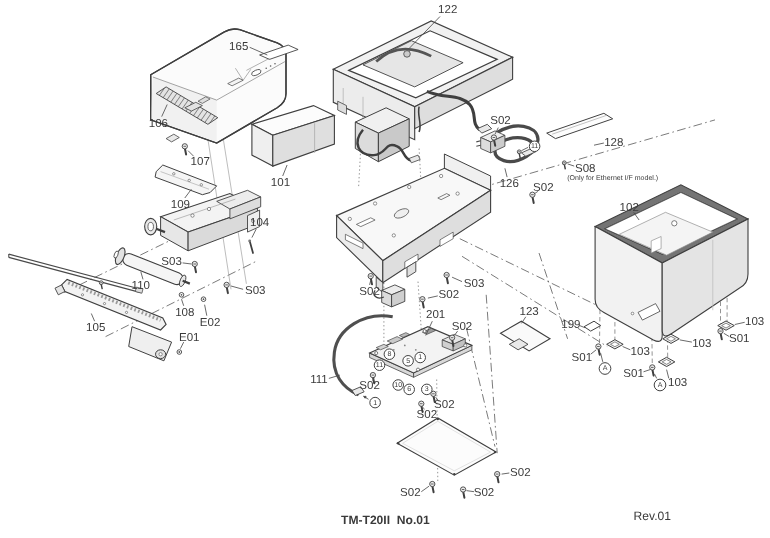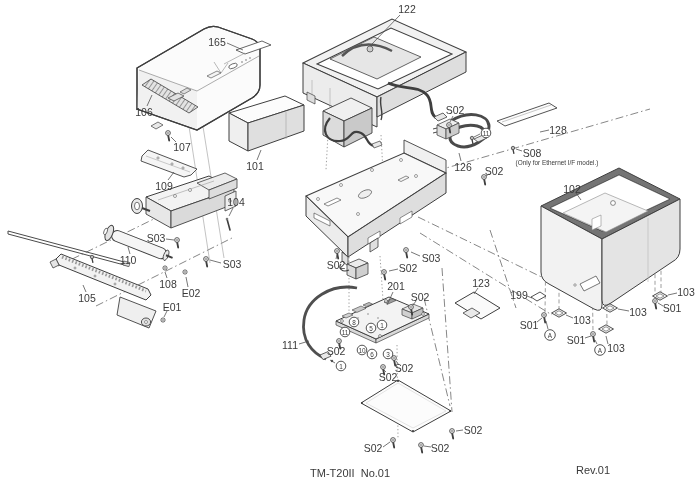--- a/index.html
+++ b/index.html
@@ -22,21 +22,21 @@
   .pin{stroke:#3f3f3f;stroke-width:1.6;stroke-linecap:round;}
   .pinh{fill:#777;}
   .foot{fill:#f1f1f1;stroke:#3f3f3f;stroke-width:.9;}
   .footi{fill:#fff;stroke:#3f3f3f;stroke-width:.55;}
   
   .dashdot{stroke:#5f5f5f;stroke-width:.75;stroke-dasharray:8 3 1.5 3;fill:none;}
   .fdash{stroke:#6b6b6b;stroke-width:.65;stroke-dasharray:4 2.6;fill:none;}
   .dots{stroke:#6b6b6b;stroke-width:.65;stroke-dasharray:1.3 2.2;fill:none;}
   .thinln{stroke:#9a9a9a;stroke-width:.6;fill:none;}
   .footer{position:absolute;font-size:11px;color:#3a3a3a;white-space:pre;}
-  #footer-left{left:310px;top:467px;}
+  #footer-left{left:310px;top:467px;font-weight:bold;}
   #footer-right{left:576px;top:464px;}
 </style>
 </head>
 <body>
 
 <div class="page">
 <svg id="art" width="700" height="489" viewBox="0 0 700 489">
   <defs>
     <pattern id="hatch" width="4" height="4" patternUnits="userSpaceOnUse" patternTransform="rotate(35)">
       <rect width="4" height="4" fill="#e3e3e3"></rect>

